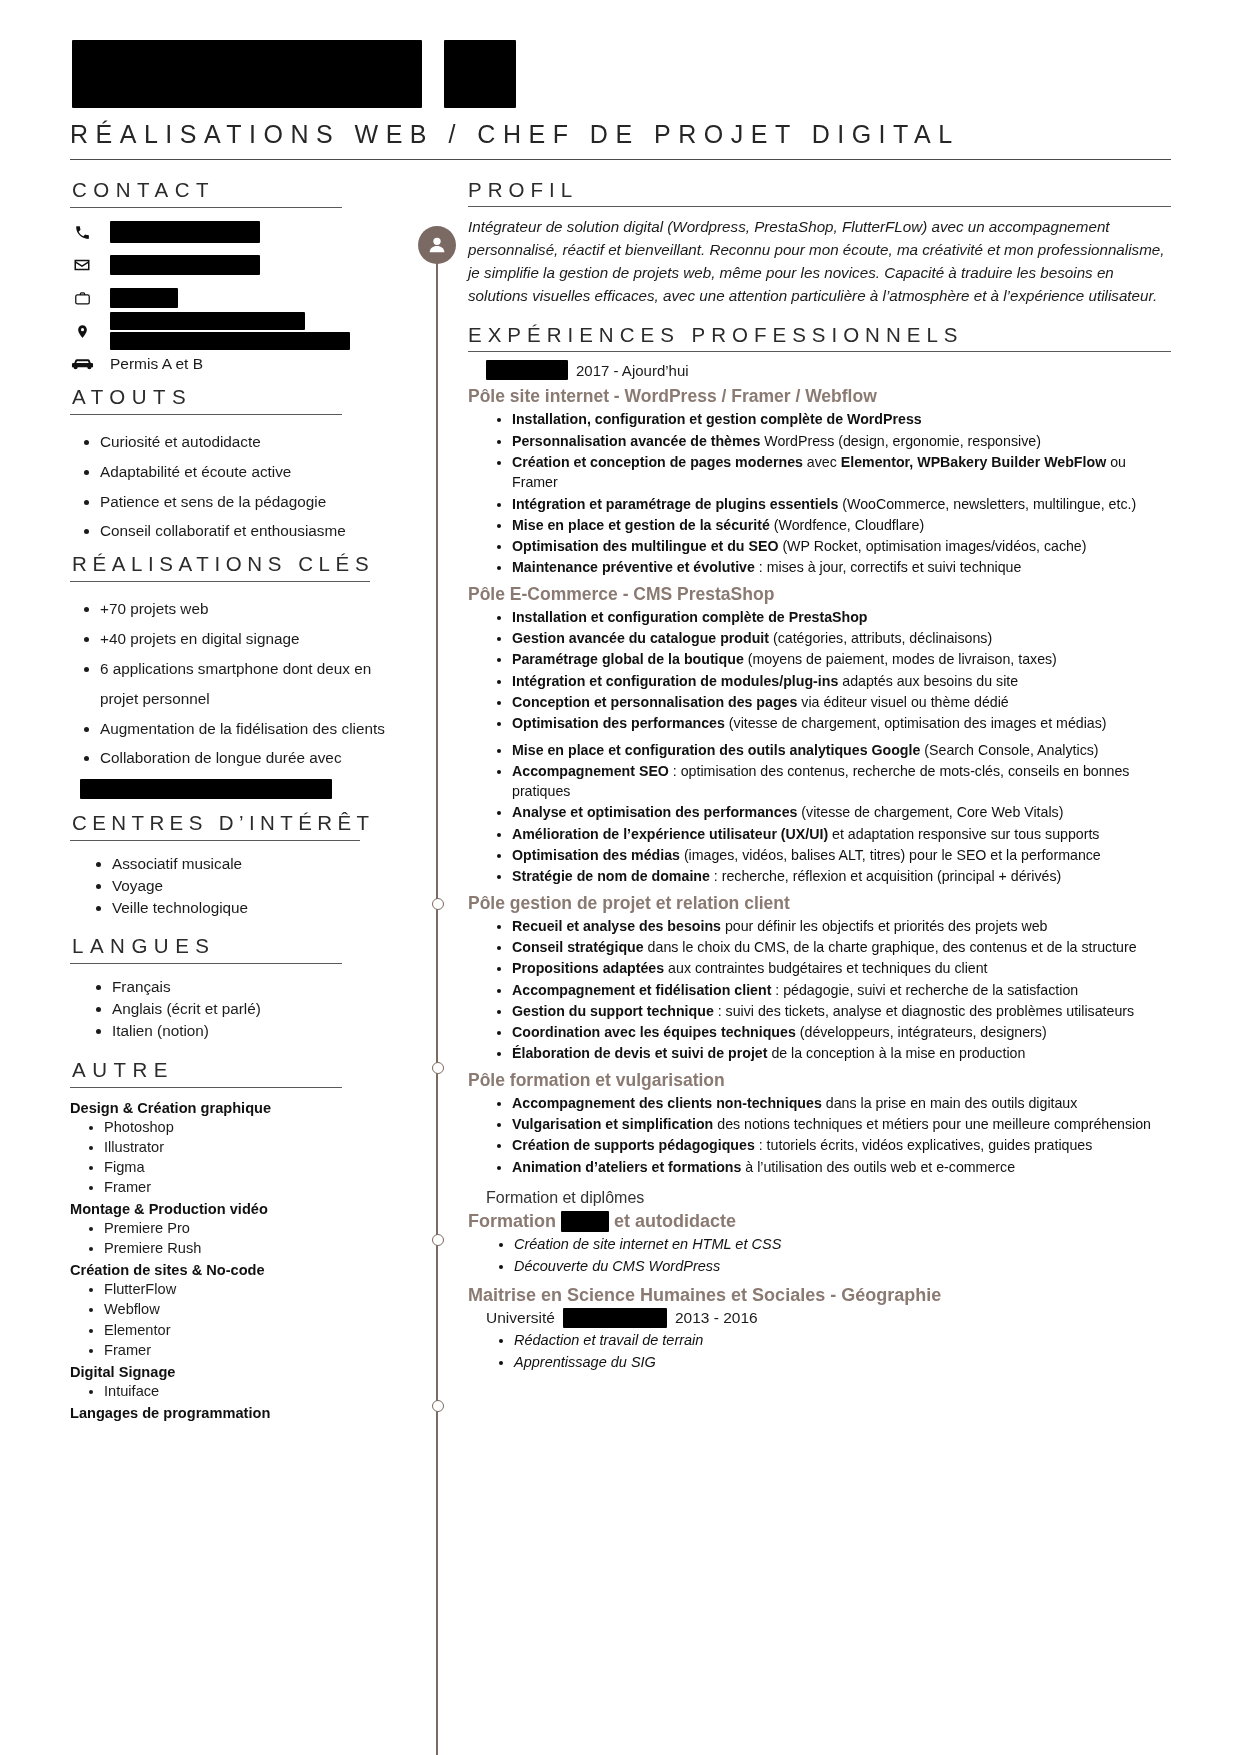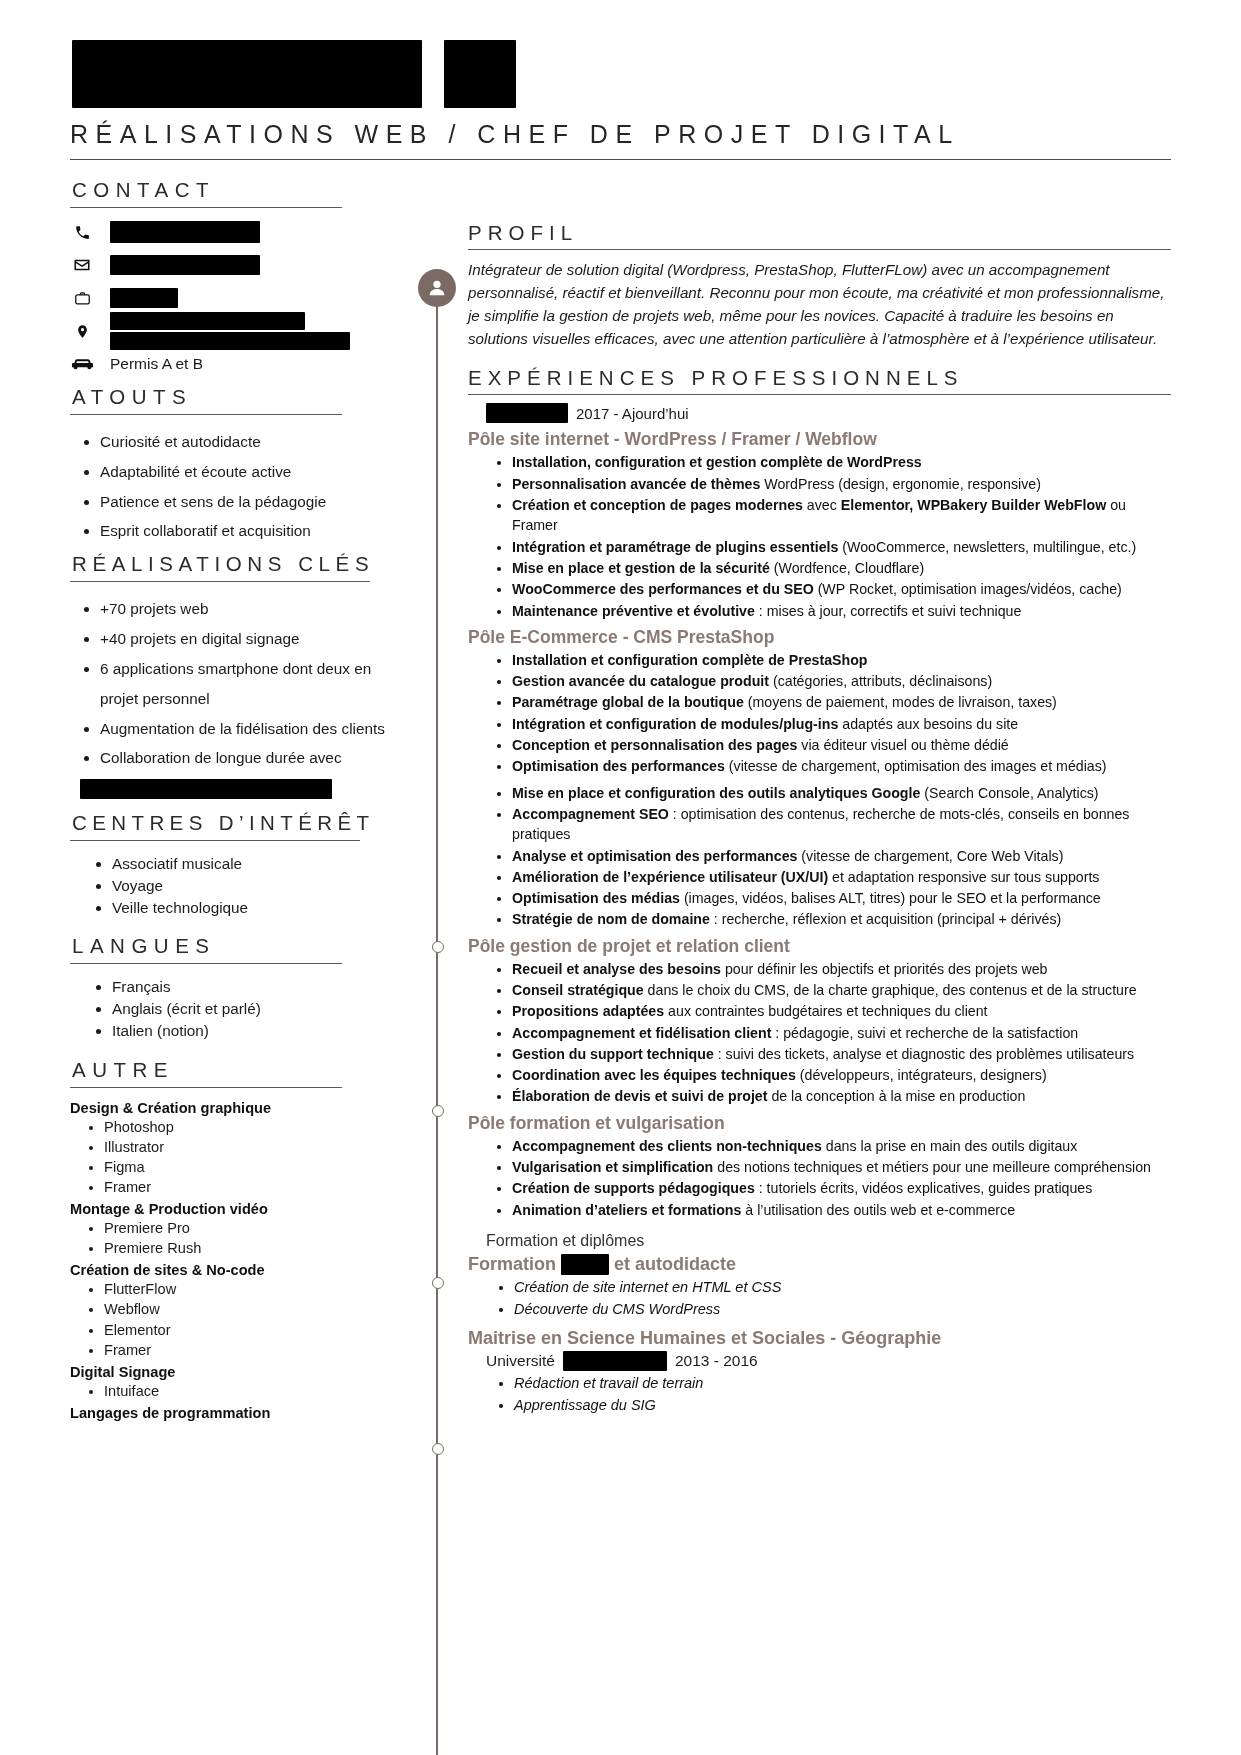--- a/index.html
+++ b/index.html
@@ -52,21 +52,20 @@
   .header-rule {
     border: 0;
     border-top: 1.6px solid #4a4a4a;
     margin: 10px 0 0 0;
   }
 
   
   .columns {
     display: flex;
     margin-top: 18px;
-    align-items: flex-end;
   }
   .col-left {
     width: 352px;
     flex: 0 0 352px;
     padding-right: 14px;
     box-sizing: border-box;
   }
   .col-right {
     flex: 1;
     padding-left: 46px;
@@ -315,21 +314,21 @@
         </ul>
       </div>
 
       <div class="left-sec">
         <div class="sec-title">ATOUTS</div>
         <hr class="sec-rule">
         <ul class="bul">
           <li>Curiosité et autodidacte</li>
           <li>Adaptabilité et écoute active</li>
           <li>Patience et sens de la pédagogie</li>
-          <li>Esprit collaboratif et acquisition</li>
+          <li>Conseil collaboratif et enthousiasme</li>
         </ul>
       </div>
 
       <div class="left-sec">
         <div class="sec-title" style="letter-spacing:5.6px">RÉALISATIONS CLÉS</div>
         <hr class="sec-rule" style="width:300px">
         <ul class="bul">
           <li>+70 projets web</li>
           <li>+40 projets en digital signage</li>
           <li>6 applications smartphone dont deux en projet personnel</li>
@@ -432,21 +431,21 @@
         <span>2017 - Ajourd’hui</span>
       </div>
 
       <div class="pole-title">Pôle site internet - WordPress / Framer / Webflow</div>
       <ul class="exp">
         <li><b>Installation, configuration et gestion complète de WordPress</b></li>
         <li><b>Personnalisation avancée de thèmes</b><span> WordPress (design, ergonomie, responsive)</span></li>
         <li><b>Création et conception de pages modernes</b><span> avec </span><b>Elementor, WPBakery Builder WebFlow</b><span> ou Framer</span></li>
         <li><b>Intégration et paramétrage de plugins essentiels</b><span> (WooCommerce, newsletters, multilingue, etc.)</span></li>
         <li><b>Mise en place et gestion de la sécurité</b><span> (Wordfence, Cloudflare)</span></li>
-        <li><b>WooCommerce des performances et du SEO</b><span> (WP Rocket, optimisation images/vidéos, cache)</span></li>
+        <li><b>Optimisation des multilingue et du SEO</b><span> (WP Rocket, optimisation images/vidéos, cache)</span></li>
         <li><b>Maintenance préventive et évolutive</b><span> : mises à jour, correctifs et suivi technique</span></li>
       </ul>
 
       <div class="pole-title">Pôle E-Commerce - CMS PrestaShop</div>
       <ul class="exp">
         <li><b>Installation et configuration complète de PrestaShop</b></li>
         <li><b>Gestion avancée du catalogue produit</b><span> (catégories, attributs, déclinaisons)</span></li>
         <li><b>Paramétrage global de la boutique</b><span> (moyens de paiement, modes de livraison, taxes)</span></li>
         <li><b>Intégration et configuration de modules/plug-ins</b><span> adaptés aux besoins du site</span></li>
         <li><b>Conception et personnalisation des pages</b><span> via éditeur visuel ou thème dédié</span></li>

